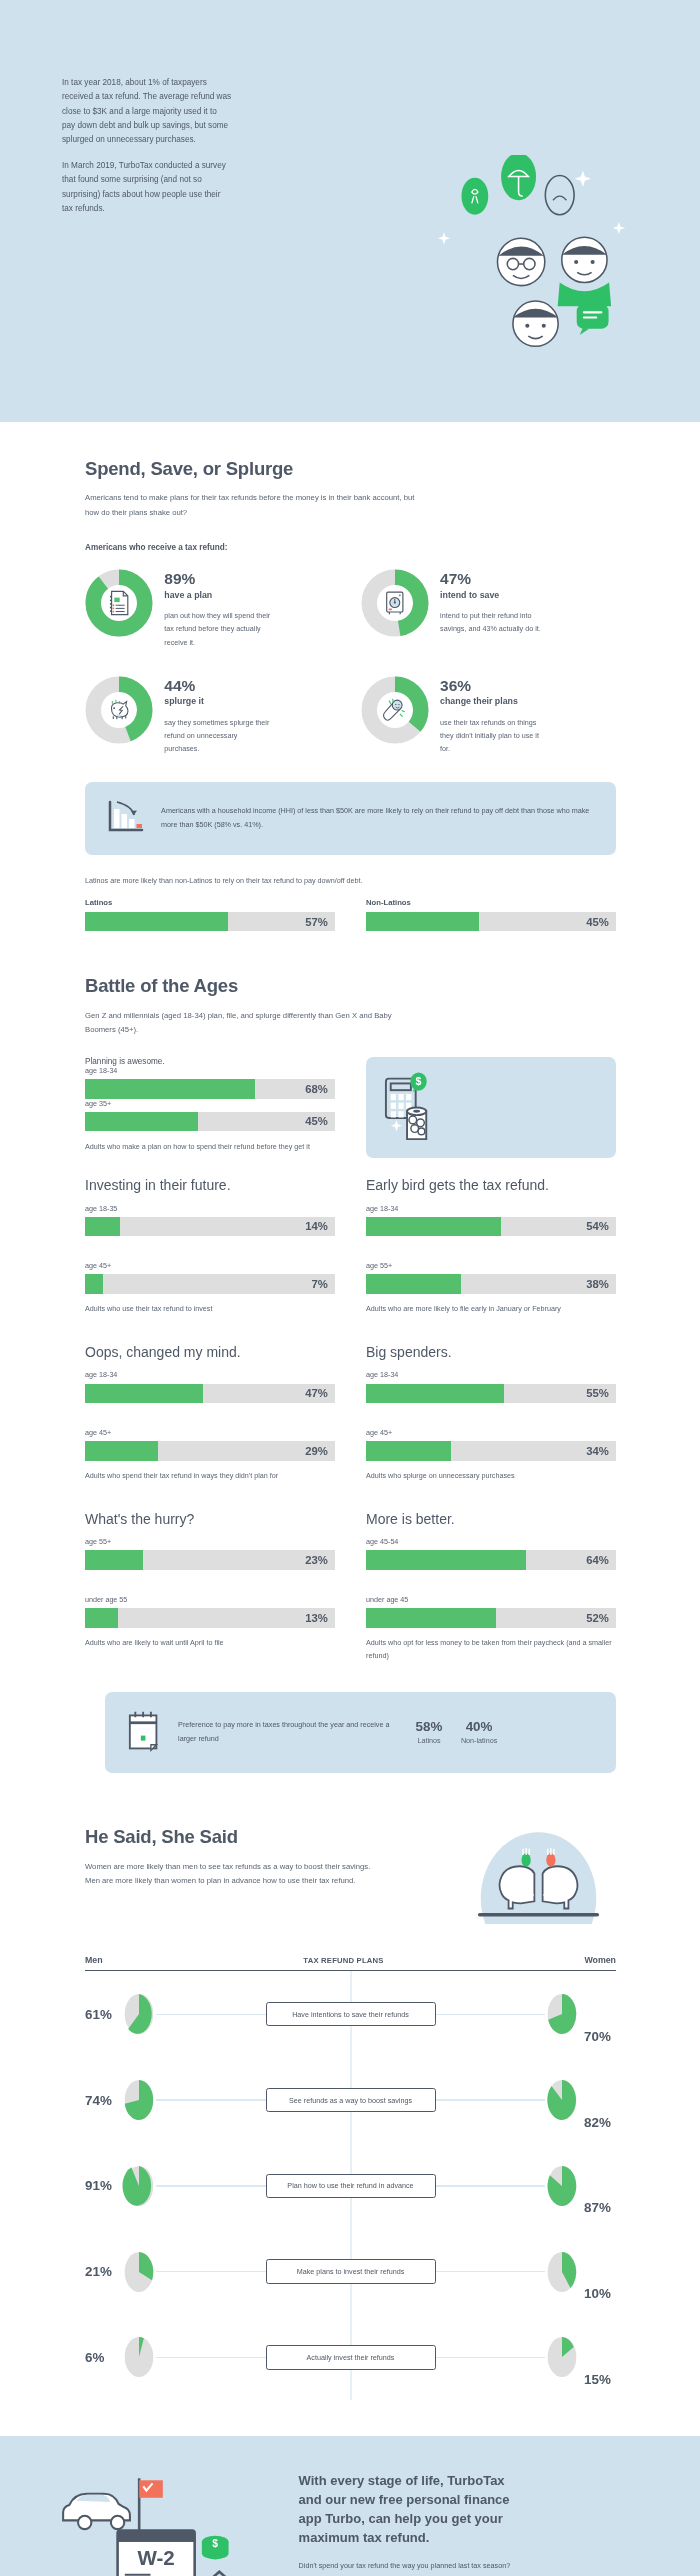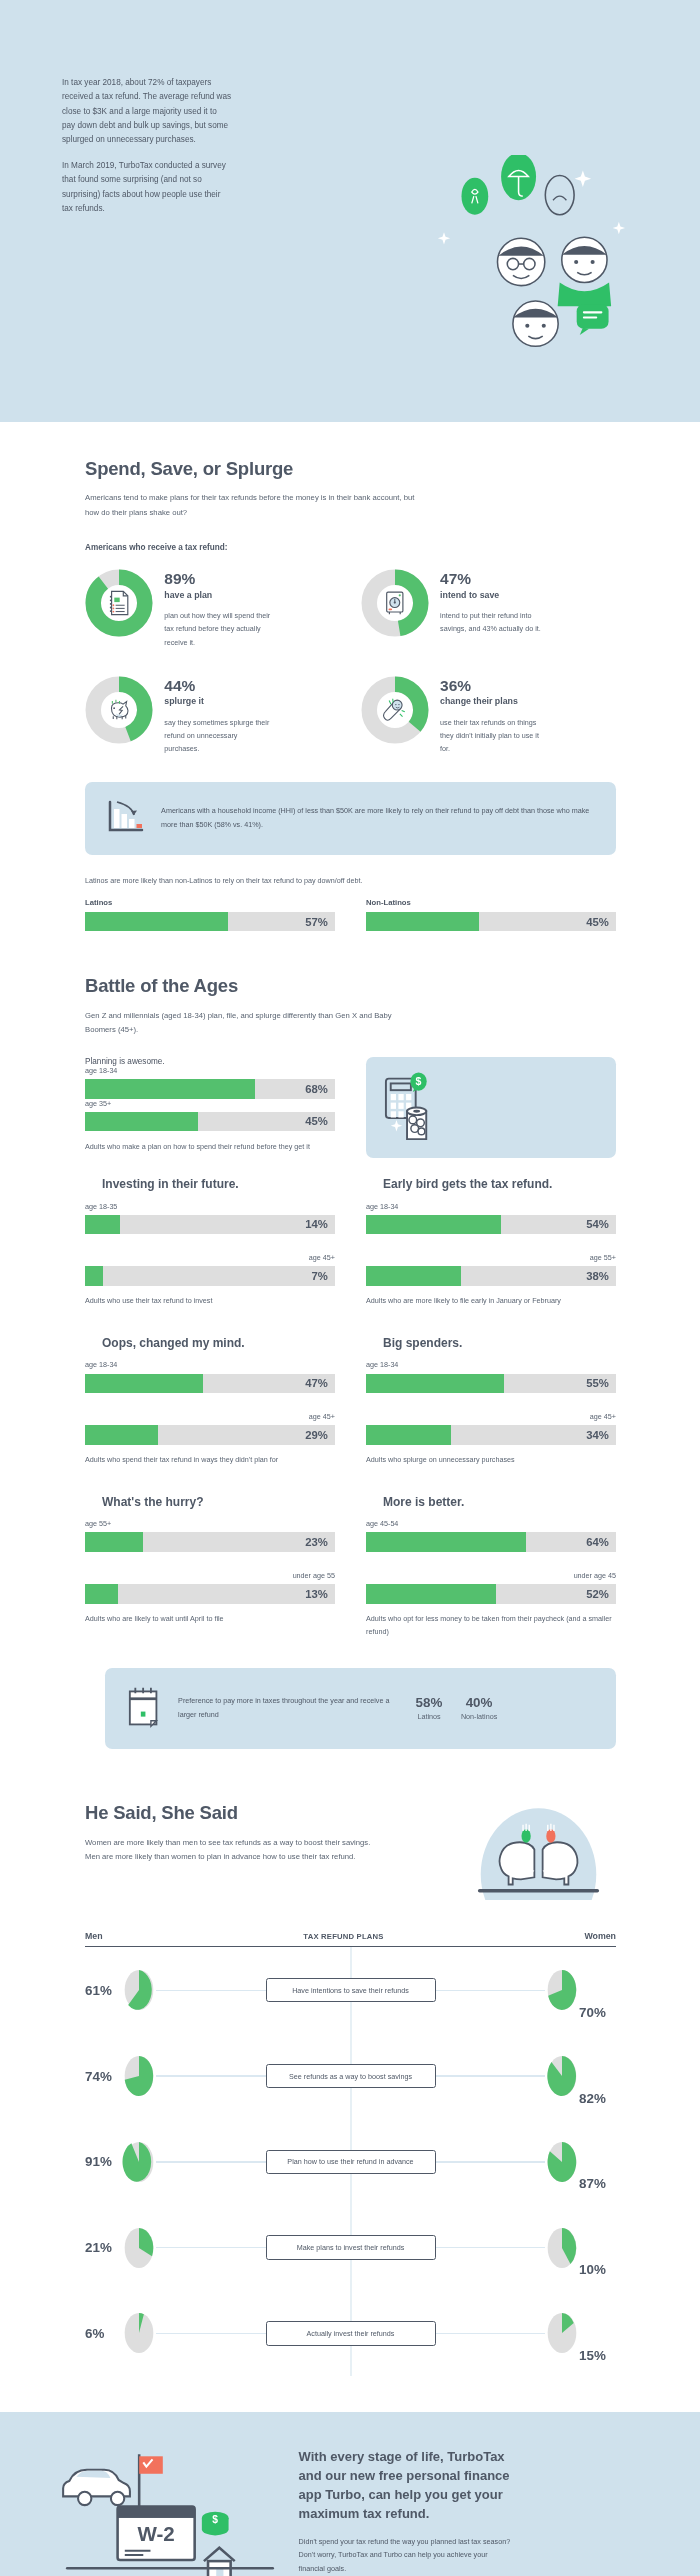--- a/index.html
+++ b/index.html
@@ -112,22 +112,22 @@
   }
   .bar-fill { height: 100%; background: #54c06e; }
   .bar-val {
     position: absolute; right: 7.2px; top: 50%; transform: translateY(-50%);
     font-size: 11.3px; font-weight: bold; color: #4f5866;
   }
   .bar-caption { font-size: 7.2px; line-height: 1.8; color: #5a6472; margin-top: 9.3px; }
 
   
   .age-grid { display: grid; grid-template-columns: 1fr 1fr; gap: 28px 31px; margin-top: 19.6px; }
-  .age-block .blk-title { font-size: 12px; font-weight: bold; color: #4f5866; margin-bottom: 10.3px; margin-left: 17px; }
-  .age-block .sp { margin-top: 19px; text-align: right; }
+  .age-block .blk-title { font-size: 14px; font-weight: normal; color: #4f5866; margin-bottom: 10.3px; }
+  .age-block .sp { margin-top: 25px; }
 
   .two-col-top { display: grid; grid-template-columns: 1fr 1fr; gap: 31px; margin-top: 19.6px; }
   .side-card {
     background: #cfe1ec;
     border-radius: 7.2px;
     padding: 13.4px 13.4px;
     display: flex;
     align-items: center;
     gap: 8.2px;
   }
@@ -144,21 +144,21 @@
     margin-top: 29px;
   }
   .gender-col-label { font-size: 8.8px; font-weight: bold; color: #4f5866; }
   .gender-col-center { font-size: 7.7px; font-weight: bold; letter-spacing: 0.2px; color: #4f5866; }
   .grow { position: relative; display: flex; align-items: center; padding: 13.4px 0; }
   .grow::before {
     content: ""; position: absolute; left: 50%; top: 0; bottom: 0;
     width: 1px; background: #cfe1ec; transform: translateX(-50%);
   }
   .grow-pct { font-size: 13.4px; font-weight: bold; color: #4f5866; width: 37px; }
-  .grow-pct.right { text-align: left; margin-top: 44px; }
+  .grow-pct.right { text-align: center; margin-top: 44px; }
   .pie { width: 34px; height: 42px; flex: 0 0 34px; }
   .grow-line { flex: 1; height: 1.5px; background: #dbe8f1; }
   .grow-box {
     border: 1.5px solid #4f5866;
     background: #fff;
     border-radius: 2.6px;
     padding: 6.7px 10.3px;
     font-size: 7.2px;
     color: #4f5866;
     text-align: center;
@@ -197,21 +197,21 @@
   }
   .lbl-small { font-size: 7.2px; color: #5a6472; }
 </style>
 </head>
 <body>
 
 <div class="page">
 
   <section class="hero">
     <div class="hero-body">
-      <p>In tax year 2018, about 72% of taxpayers received a tax refund. The average refund was close to $3K and a large majority used it to pay down debt and bulk up savings, but some splurged on unnecessary purchases.</p>
+      <p>In tax year 2018, about 1% of taxpayers received a tax refund. The average refund was close to $3K and a large majority used it to pay down debt and bulk up savings, but some splurged on unnecessary purchases.</p>
       <p>In March 2019, TurboTax conducted a survey that found some surprising (and not so surprising) facts about how people use their tax refunds.</p>
     </div>
     <div class="hero-art">
       <svg viewBox="0 0 470 420" width="242" height="216">
 
         <ellipse cx="120" cy="80" rx="26" ry="36" fill="#2fbf67"></ellipse>
         <ellipse cx="205" cy="42" rx="34" ry="46" fill="#2fbf67"></ellipse>
 
         <g stroke="#fff" stroke-width="3" fill="none">
           <path d="M186 42 q19 -24 38 0 z"></path>

